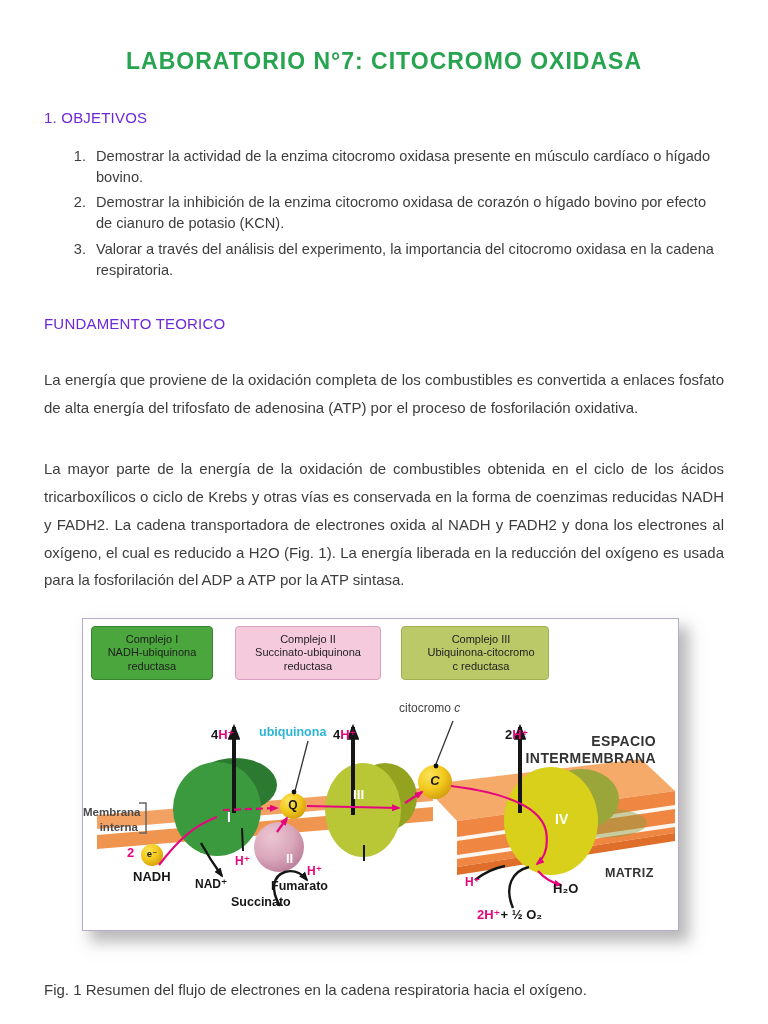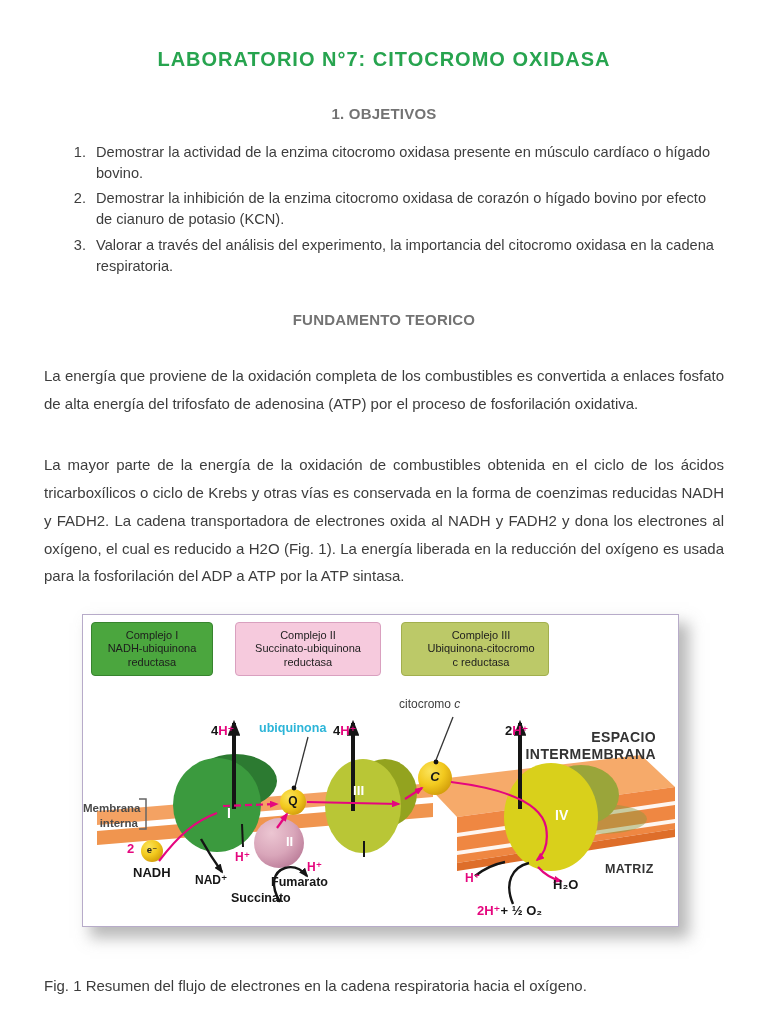--- a/index.html
+++ b/index.html
@@ -5,32 +5,31 @@
   * { margin:0; padding:0; box-sizing:border-box; }
   html,body { width:768px; background:#ffffff; }
   body {
     font-family:"Liberation Sans","DejaVu Sans",sans-serif;
     color:#3d3d3d;
     padding:0 44px;
   }
   .title {
     margin-top:48px;
     text-align:center;
-    font-size:20px;
+    font-size:23px;
     font-weight:bold;
     letter-spacing:1px;
     color:#27a44f;
   }
   .h-sec {
     margin-top:34px;
     font-size:15px;
-    font-weight:bold;
-    color:#737373;
+    font-weight:normal;
+    color:#6d28d9;
     letter-spacing:.2px;
-    text-align:center;
   }
   ol.obj {
     margin-top:20px;
     padding-left:46px;
     font-size:14.6px;
     line-height:1.45;
   }
   ol.obj li { padding-left:6px; margin-bottom:4px; }
   .para {
     margin-top:34px;
@@ -206,20 +205,20 @@
   <div class="fl bk" style="left:112px;top:258px;font-weight:700;font-size:12px;">NAD⁺</div>
   <div class="fl pk" style="left:152px;top:235px;font-weight:bold;font-size:12px;">H⁺</div>
   <div class="fl bk" style="left:148px;top:276px;font-weight:bold;font-size:12.5px;">Succinato</div>
   <div class="fl bk" style="left:188px;top:260px;font-weight:bold;font-size:12.5px;">Fumarato</div>
   <div class="fl pk" style="left:224px;top:245px;font-weight:bold;font-size:12px;">H⁺</div>
   <div class="fl pk" style="left:382px;top:256px;font-weight:bold;font-size:12px;">H⁺</div>
   <div class="fl bk" style="left:470px;top:262px;font-weight:bold;font-size:13px;">H₂O</div>
   <div class="fl" style="left:394px;top:288px;font-weight:bold;font-size:13px;"><span class="pk">2H⁺</span><span class="bk">+ ½ O₂</span></div>
 
   <div class="fl wh" style="left:144px;top:190px;font-size:14px;">I</div>
-  <div class="fl wh" style="left:171px;top:219px;width:50px;text-align:center;font-size:13px;padding-left:21px;">II</div>
+  <div class="fl wh" style="left:171px;top:232px;width:50px;text-align:center;font-size:13px;padding-left:21px;">II</div>
   <div class="fl wh" style="left:270px;top:168px;font-size:13.5px;">III</div>
   <div class="fl wh" style="left:472px;top:192px;font-size:14px;text-align:center;">IV</div>
   <div class="fl bk" style="left:197px;top:179px;width:26px;text-align:center;font-weight:bold;font-size:12px;">Q</div>
   <div class="fl bk" style="left:335px;top:154px;width:34px;text-align:center;font-weight:bold;font-style:italic;font-size:13px;">C</div>
 </div>
 
 <p class="cap-text">Fig. 1 Resumen del flujo de electrones en la cadena respiratoria hacia el oxígeno.</p>
 
 </body></html>

